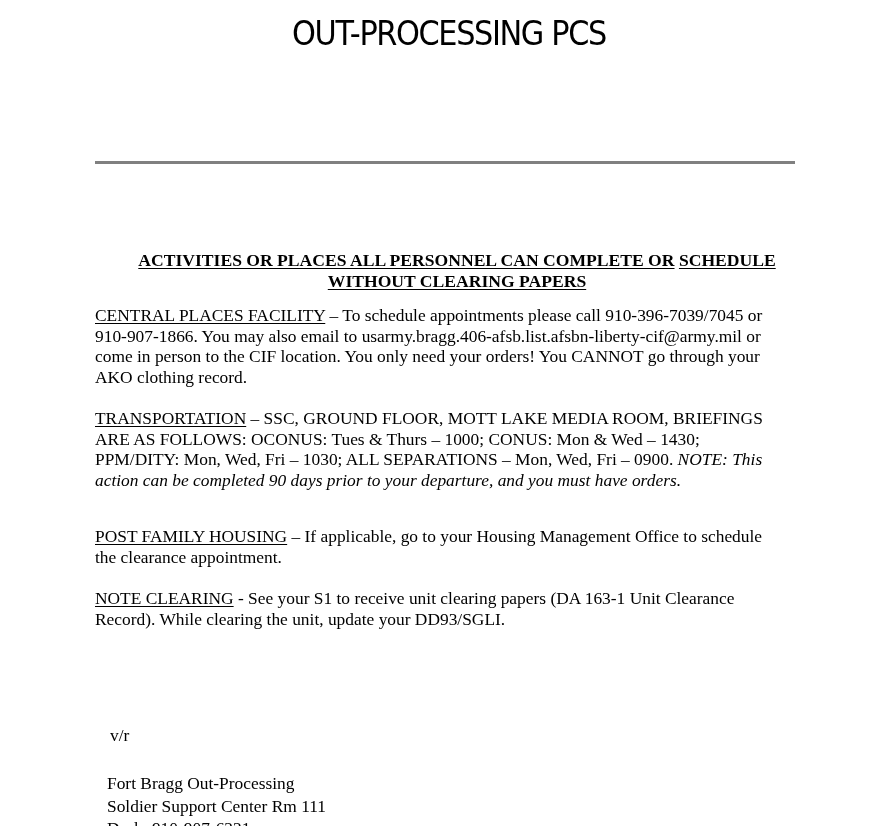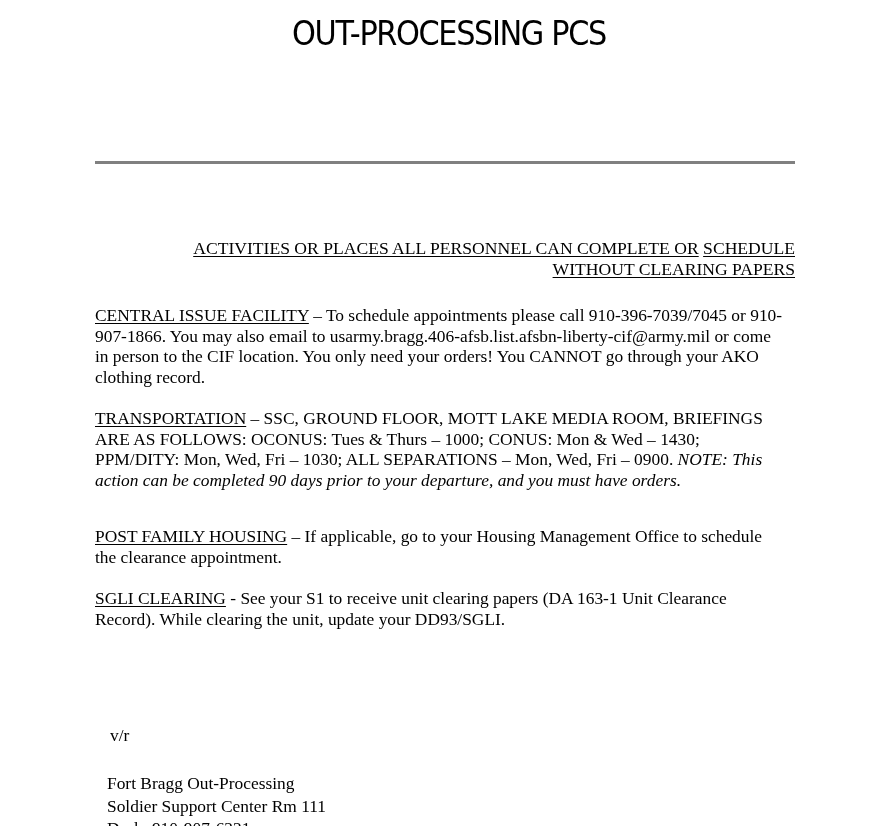--- a/index.html
+++ b/index.html
@@ -39,23 +39,23 @@
     .body-text {
       font-family: "Liberation Serif", serif;
       font-size: 17.4px;
       line-height: 20.7px;
     }
     .heading {
       position: absolute;
       left: 95px;
       top: 238px;
       width: 700px;
-      text-align: right;
-      font-weight: normal;
-      margin: 0;
+      text-align: center;
+      font-weight: bold;
+      margin: 12px;
       font-size: 17.6px;
       line-height: 20.5px;
     }
     .heading .u {
       text-decoration: underline;
       text-underline-offset: 2px;
     }
     .section {
       position: absolute;
       left: 95px;
@@ -94,27 +94,27 @@
 <h1 class="title">OUT-PROCESSING PCS</h1>
 
 <div class="rule"></div>
 
 <h2 class="heading body-text">
   <span class="u">ACTIVITIES OR PLACES ALL PERSONNEL CAN COMPLETE OR</span>
   <span class="u">SCHEDULE</span><br>
   <span class="u">WITHOUT CLEARING PAPERS</span>
 </h2>
 
-<p class="section sec-cif body-text"><span class="label">CENTRAL ISSUE FACILITY</span><span> – To schedule appointments please call 910-396-7039/7045 or 910-907-1866. You may also email to usarmy.bragg.406-afsb.list.afsbn-liberty-cif@army.mil or come in person to the CIF location. You only need your orders! You CANNOT go through your AKO clothing record.</span></p>
+<p class="section sec-cif body-text"><span class="label">CENTRAL PLACES FACILITY</span><span> – To schedule appointments please call 910-396-7039/7045 or 910-907-1866. You may also email to usarmy.bragg.406-afsb.list.afsbn-liberty-cif@army.mil or come in person to the CIF location. You only need your orders! You CANNOT go through your AKO clothing record.</span></p>
 
 <p class="section sec-trans body-text"><span class="label">TRANSPORTATION</span><span> – SSC, GROUND FLOOR, MOTT LAKE MEDIA ROOM, BRIEFINGS ARE AS FOLLOWS:  OCONUS: Tues &amp; Thurs – 1000; CONUS:  Mon &amp; Wed – 1430; PPM/DITY:  Mon, Wed, Fri – 1030; ALL SEPARATIONS – Mon, Wed, Fri – 0900. </span><span class="note">NOTE: This action can be completed 90 days prior to your departure, and you must have orders.</span></p>
 
 <p class="section sec-housing body-text"><span class="label">POST FAMILY HOUSING</span><span> – If applicable, go to your Housing Management Office to schedule the clearance appointment.</span></p>
 
-<p class="section sec-unit body-text"><span class="label">SGLI CLEARING</span><span> - See your S1 to receive unit clearing papers (DA 163-1 Unit Clearance Record). While clearing the unit, update your DD93/SGLI.</span></p>
+<p class="section sec-unit body-text"><span class="label">NOTE CLEARING</span><span> - See your S1 to receive unit clearing papers (DA 163-1 Unit Clearance Record). While clearing the unit, update your DD93/SGLI.</span></p>
 
 <p class="signoff body-text">v/r</p>
 
 <div class="sig-block body-text">
   <div>Fort Bragg Out-Processing</div>
   <div>Soldier Support Center Rm 111</div>
   <div>Desk: 910-907-6221</div>
 </div>
 
 </body></html>

